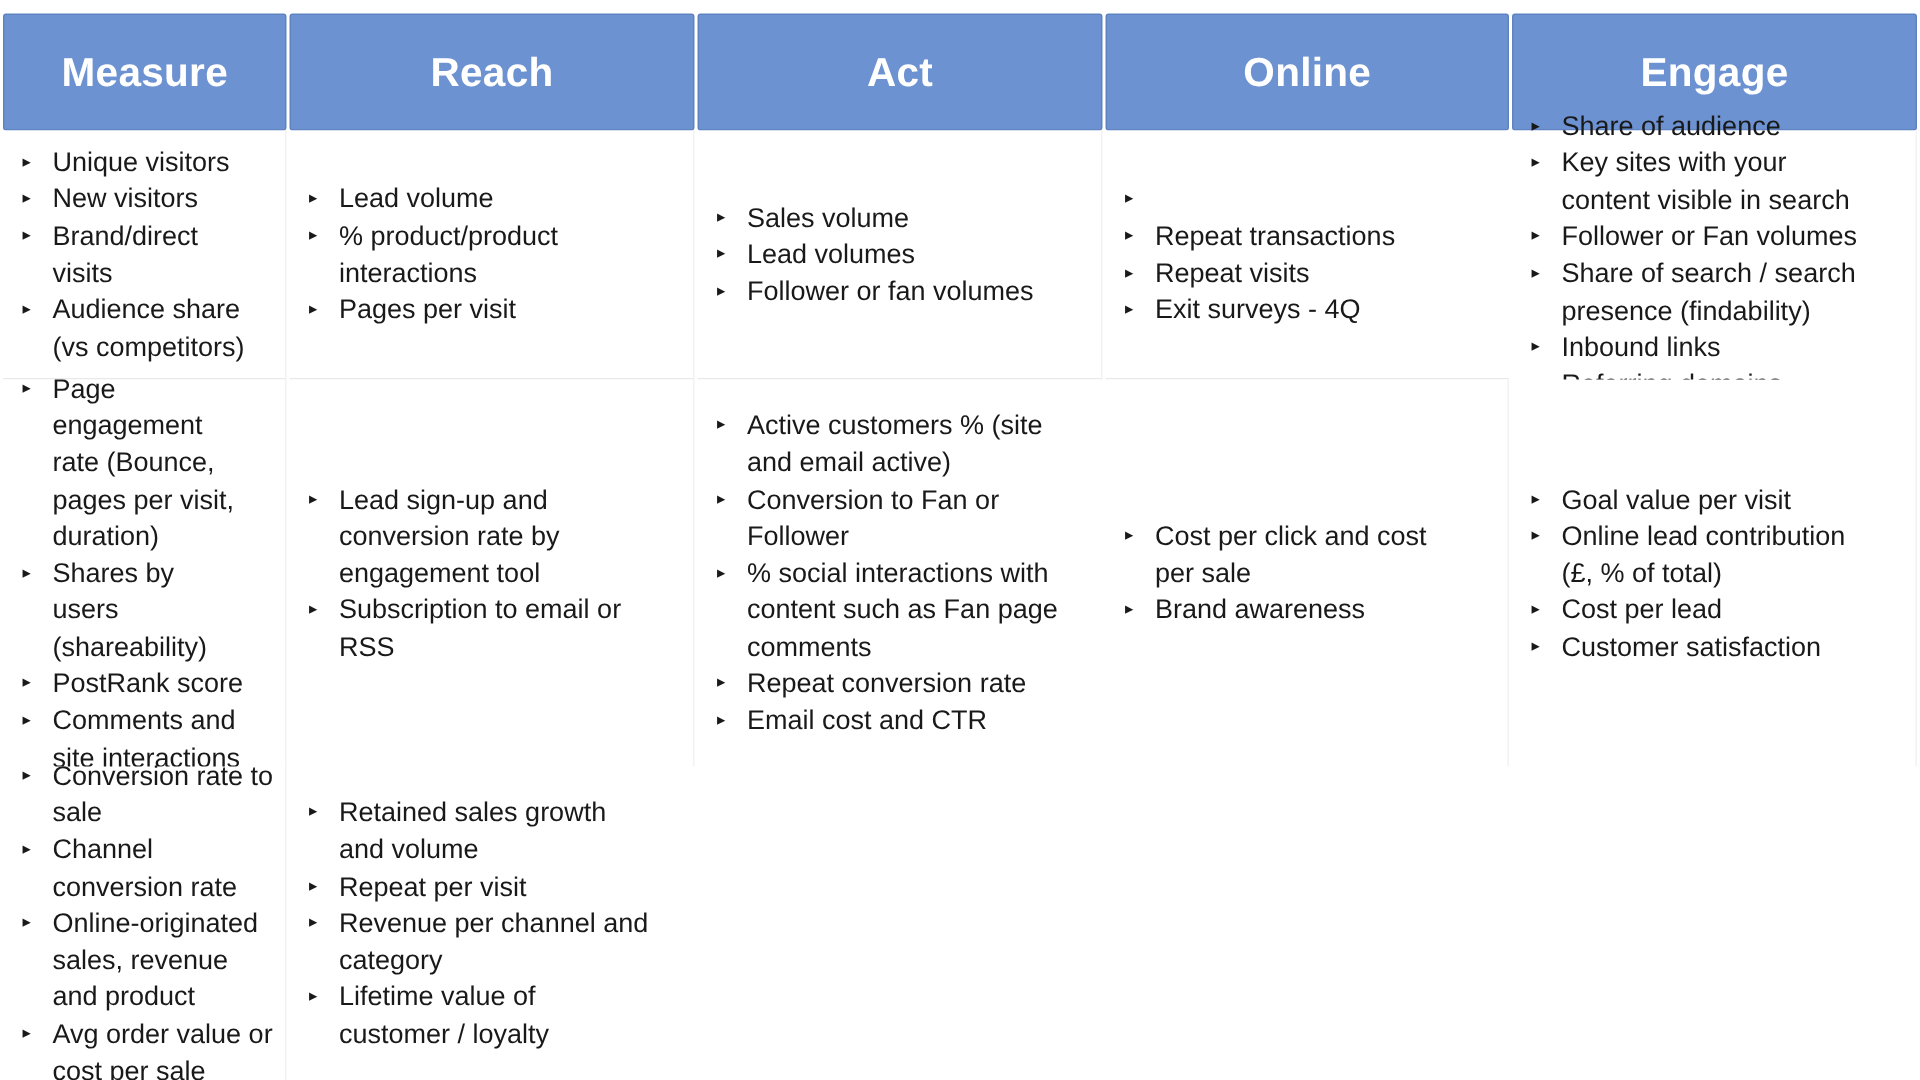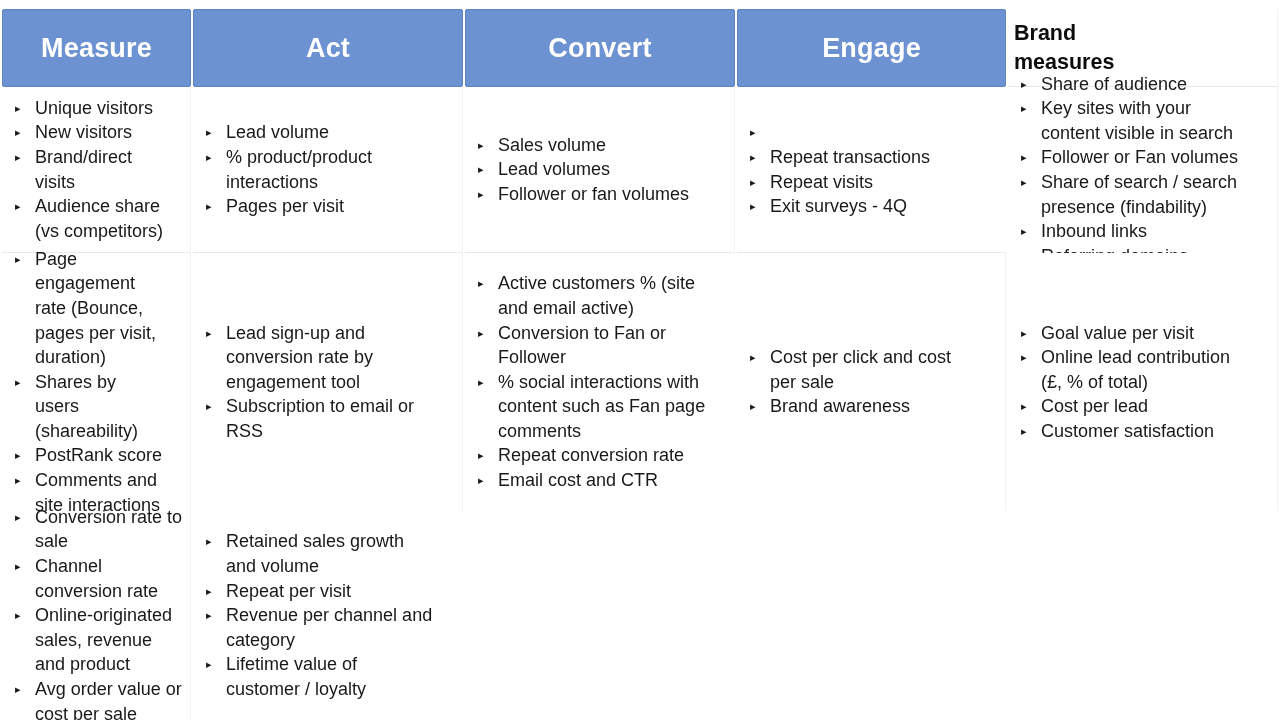--- a/index.html
+++ b/index.html
@@ -70,27 +70,25 @@
   .pr-act     { padding-right: 25px; }
   .pr-convert { padding-right: 7px; }
   .pr-engage  { padding-right: 29px; }
 </style>
 </head>
 <body>
 
 <div class="table">
 
   <div class="hcell">Measure</div>
+  <div class="hcell">Reach</div>
   <div class="hcell">Act</div>
-  <div class="hcell">Convert</div>
+  <div class="hcell">Online</div>
   <div class="hcell lastcol">Engage</div>
 
-  <div class="cell lbl r1">
-    <span class="lbl-text">Brand measures</span>
-  </div>
   <div class="cell r1 pr-reach">
     <ul class="metrics">
         <li>
           <span class="bullet">▸</span>
           <span class="li-text">Unique visitors</span>
         </li>
         <li>
           <span class="bullet">▸</span>
           <span class="li-text">New visitors</span>
         </li>

